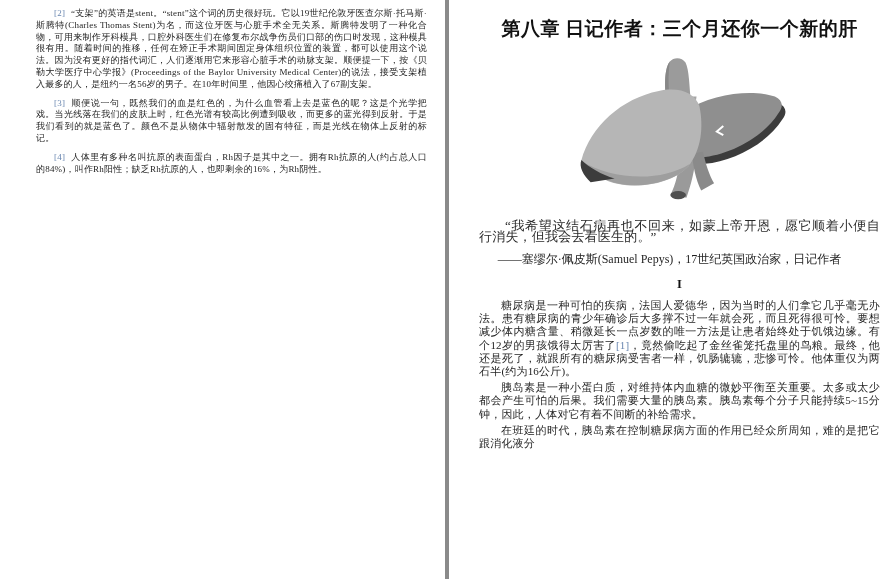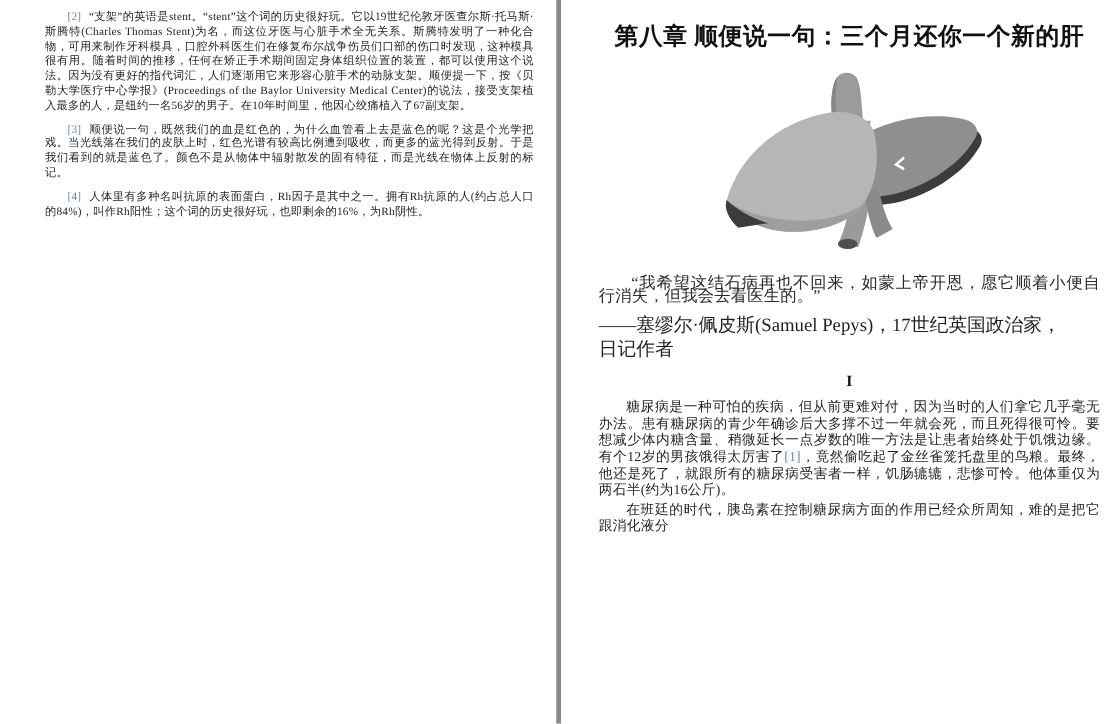--- a/index.html
+++ b/index.html
@@ -35,44 +35,44 @@
     letter-spacing:0.5px;color:#111;
   }
   .illustration-wrap{
     width:218px;height:152px;margin:14px auto 0 auto;
   }
   .epigraph-quote{
     margin:12px 0 0 0;font-size:13px;line-height:11px;color:#2a2a2a;
     text-indent:2em;text-align:justify;letter-spacing:0.2px;
   }
   .epigraph-attribution{
-    margin:9px 0 0 0;font-size:15px;text-align:left;padding-right:20px;color:#1f1f1f;
+    margin:9px 0 0 0;font-size:12px;text-align:center;padding-right:20px;color:#1f1f1f;
   }
   .section-number{
     margin:9px 0 7px 0;font-size:12.5px;font-weight:bold;text-align:center;color:#111;
   }
   .body-paragraph{
     font-size:11px;line-height:13.2px;text-align:justify;
     text-indent:2em;margin:0 0 3px 0;letter-spacing:0.2px;
   }
   .note-ref{color:#6a87b0;text-decoration:none;cursor:pointer;}
 </style>
 </head>
 <body>
 
 <div class="page-left">
   <p class="footnote"><a class="fn-marker">[2]</a><span>“支架”的英语是stent。“stent”这个词的历史很好玩。它以19世纪伦敦牙医查尔斯·托马斯·斯腾特(Charles Thomas Stent)为名，而这位牙医与心脏手术全无关系。斯腾特发明了一种化合物，可用来制作牙科模具，口腔外科医生们在修复布尔战争伤员们口部的伤口时发现，这种模具很有用。随着时间的推移，任何在矫正手术期间固定身体组织位置的装置，都可以使用这个说法。因为没有更好的指代词汇，人们逐渐用它来形容心脏手术的动脉支架。顺便提一下，按《贝勒大学医疗中心学报》(Proceedings of the Baylor University Medical Center)的说法，接受支架植入最多的人，是纽约一名56岁的男子。在10年时间里，他因心绞痛植入了67副支架。</span></p>
   <p class="footnote"><a class="fn-marker">[3]</a><span>顺便说一句，既然我们的血是红色的，为什么血管看上去是蓝色的呢？这是个光学把戏。当光线落在我们的皮肤上时，红色光谱有较高比例遭到吸收，而更多的蓝光得到反射。于是我们看到的就是蓝色了。颜色不是从物体中辐射散发的固有特征，而是光线在物体上反射的标记。</span></p>
-  <p class="footnote"><a class="fn-marker">[4]</a><span>人体里有多种名叫抗原的表面蛋白，Rh因子是其中之一。拥有Rh抗原的人(约占总人口的84%)，叫作Rh阳性；这个词的历史很好玩，也即剩余的16%，为Rh阴性。</span></p>
+  <p class="footnote"><a class="fn-marker">[4]</a><span>人体里有多种名叫抗原的表面蛋白，Rh因子是其中之一。拥有Rh抗原的人(约占总人口的84%)，叫作Rh阳性；缺乏Rh抗原的人，也即剩余的16%，为Rh阴性。</span></p>
 </div>
 
 <div class="page-divider"></div>
 
 <div class="page-right">
-  <h1 class="chapter-title">第八章 顺便说一句：三个月还你一个新的肝</h1>
+  <h1 class="chapter-title">第八章 日记作者：三个月还你一个新的肝</h1>
 
   <div class="illustration-wrap">
     <svg viewBox="0 0 230 165" width="218" height="152" aria-hidden="true">
 
       <path d="M101,52 C97,30 99,12 104,6 C108,1 117,1 121,7 C125,15 125,32 127,52 Z" fill="#9b9b9b"></path>
       <path d="M101,52 C97,30 99,12 104,6 C102,20 102,36 105,52 Z" fill="#878787"></path>
 
       <path d="M124,67 C154,47 199,43 222,51 C230,55 232,61 226,69 C210,95 172,115 142,117 C130,117 122,105 122,87 Z" fill="#3c3c3c"></path>
 
       <path d="M120,60 C150,40 195,36 218,44 C226,48 228,54 222,62 C206,88 168,108 138,110 C126,110 118,98 118,80 Z" fill="#8f8f8f"></path>
@@ -90,15 +90,16 @@
       <path d="M10,115 C35,131 90,140 126,117 C112,138 64,147 36,135 C21,129 10,121 10,115 Z" fill="#9e9e9e"></path>
 
       <path d="M8,113 C16,121 30,129 44,133 L18,137 C10,130 5,120 8,113 Z" fill="#3c3c3c"></path>
     </svg>
   </div>
 
   <p class="epigraph-quote">“我希望这结石病再也不回来，如蒙上帝开恩，愿它顺着小便自行消失，但我会去看医生的。”</p>
   <p class="epigraph-attribution">——塞缪尔·佩皮斯(Samuel Pepys)，17世纪英国政治家，日记作者</p>
   <div class="section-number">I</div>
 
-  <p class="body-paragraph"><span>糖尿病是一种可怕的疾病，但从前更难对付，因为当时的人们拿它几乎毫无办法。患有糖尿病的青少年确诊后大多撑不过一年就会死，而且死得很可怜。要想减少体内糖含量、稍微延长一点岁数的唯一方法是让患者始终处于饥饿边缘。有个12岁的男孩饿得太厉害了</span><a class="note-ref">[1]</a><span>，竟然偷吃起了金丝雀笼托盘里的鸟粮。最终，他还是死了，就跟所有的糖尿病受害者一样，饥肠辘辘，悲惨可怜。他体重仅为两石半(约为16公斤)。</span></p>
+  <p class="body-paragraph"><span>糖尿病是一种可怕的疾病，法国人爱德华，因为当时的人们拿它几乎毫无办法。患有糖尿病的青少年确诊后大多撑不过一年就会死，而且死得很可怜。要想减少体内糖含量、稍微延长一点岁数的唯一方法是让患者始终处于饥饿边缘。有个12岁的男孩饿得太厉害了</span><a class="note-ref">[1]</a><span>，竟然偷吃起了金丝雀笼托盘里的鸟粮。最终，他还是死了，就跟所有的糖尿病受害者一样，饥肠辘辘，悲惨可怜。他体重仅为两石半(约为16公斤)。</span></p>
+  <p class="body-paragraph">胰岛素是一种小蛋白质，对维持体内血糖的微妙平衡至关重要。太多或太少都会产生可怕的后果。我们需要大量的胰岛素。胰岛素每个分子只能持续5~15分钟，因此，人体对它有着不间断的补给需求。</p>
   <p class="body-paragraph">在班廷的时代，胰岛素在控制糖尿病方面的作用已经众所周知，难的是把它跟消化液分</p>
 </div>
 
 </body></html>

